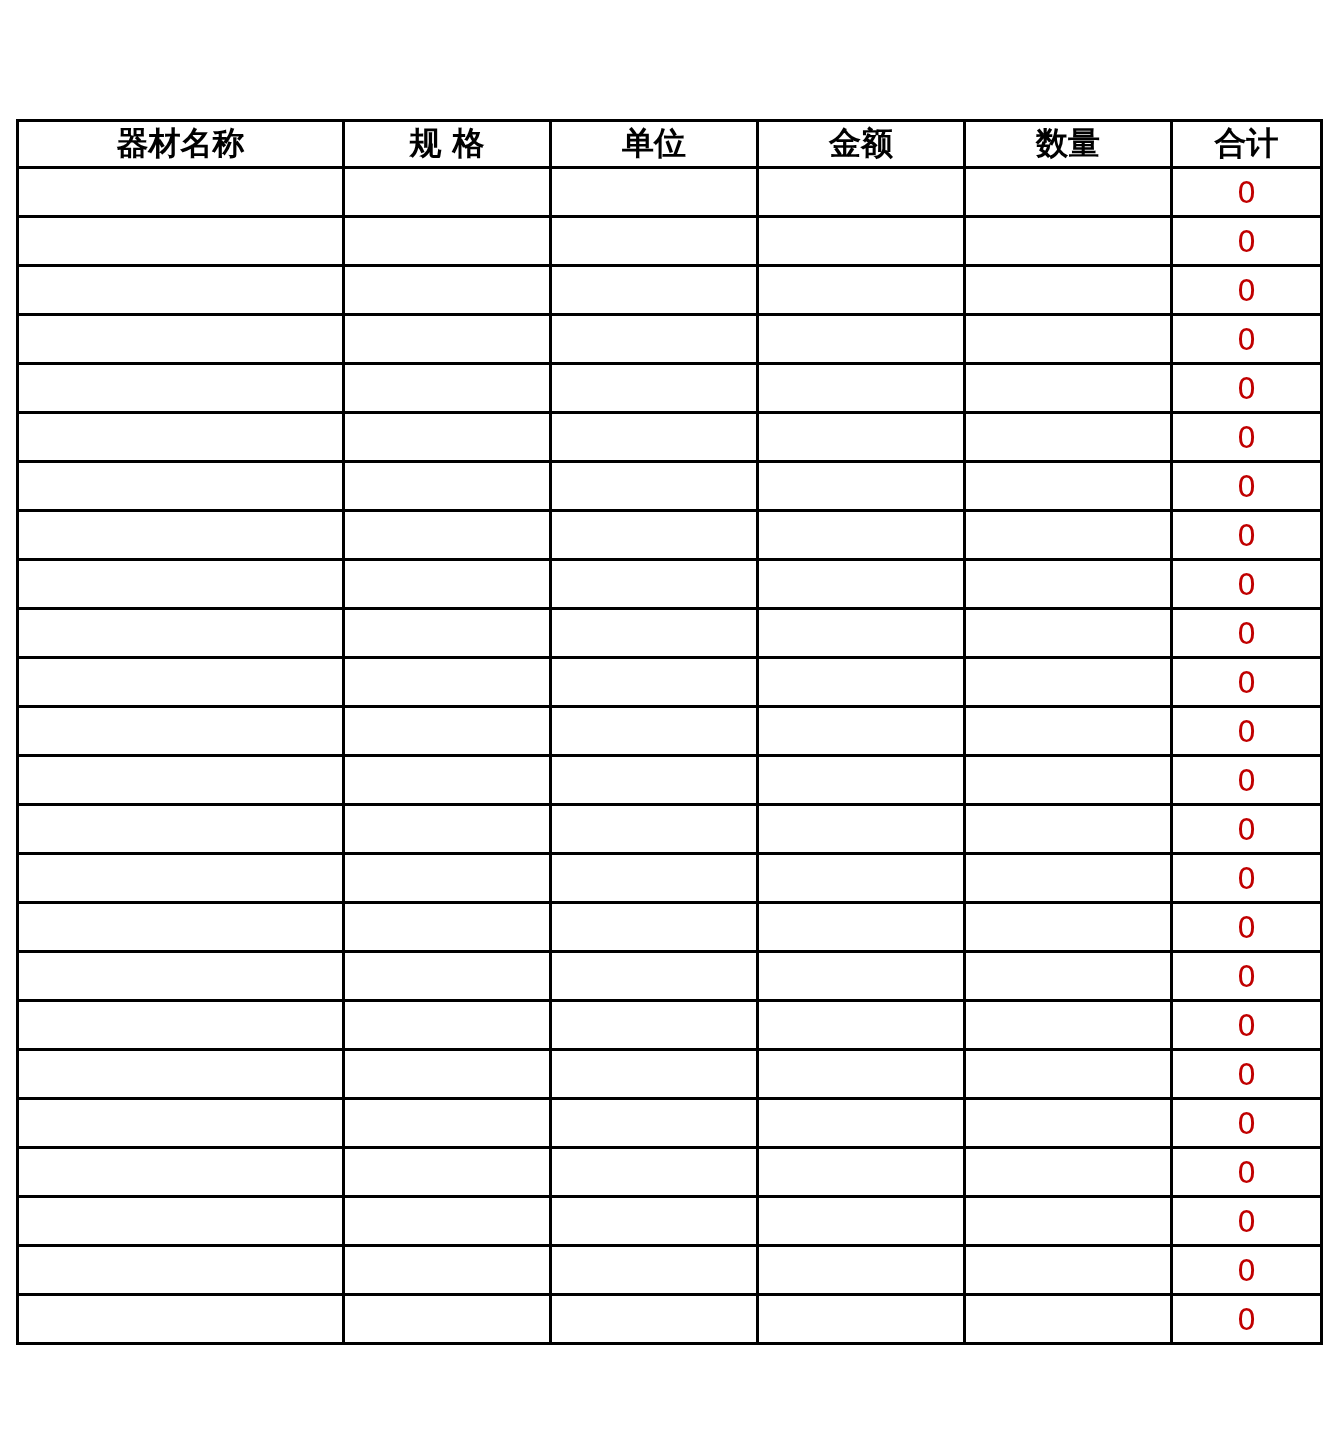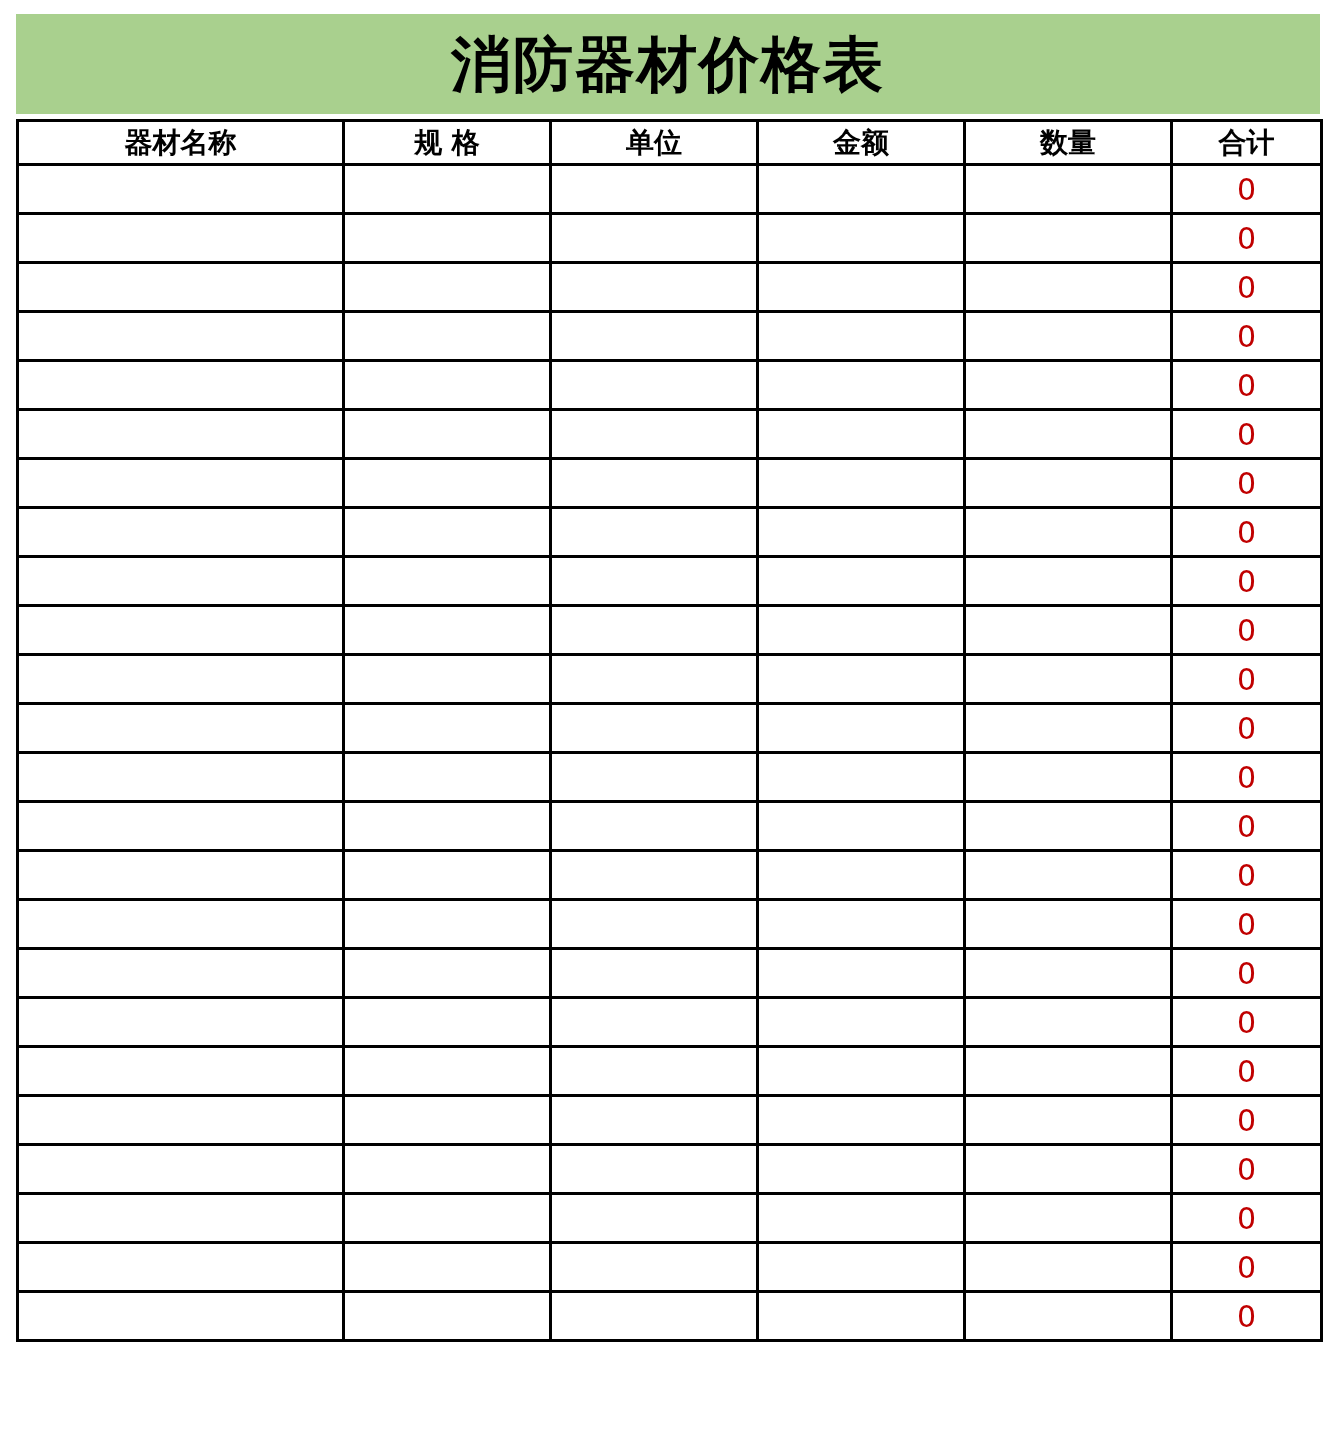--- a/index.html
+++ b/index.html
@@ -52,44 +52,41 @@
   table.price td {
     border: 3px solid var(--border-color);
     padding: 0;
     text-align: center;
     vertical-align: middle;
     overflow: hidden;
     white-space: nowrap;
   }
   table.price th {
     height: 44px;
-    font-size: 28px;
+    font-size: 32px;
     font-weight: bold;
     color: #000000;
     background: #ffffff;
   }
   table.price td {
     height: 49px;
     font-size: 30px;
     color: #000000;
     background: #ffffff;
   }
   table.price td.total-cell {
     color: var(--total-color);
     font-weight: normal;
   }
 </style>
 </head>
 <body>
 
 <div class="page">
 
-  <div class="banner">
-    <span class="title">消防器材价格表</span>
-  </div>
 
   <table class="price">
     <colgroup>
       <col style="width:326px">
       <col style="width:207px">
       <col style="width:207px">
       <col style="width:207px">
       <col style="width:207px">
       <col style="width:150px">
     </colgroup>

